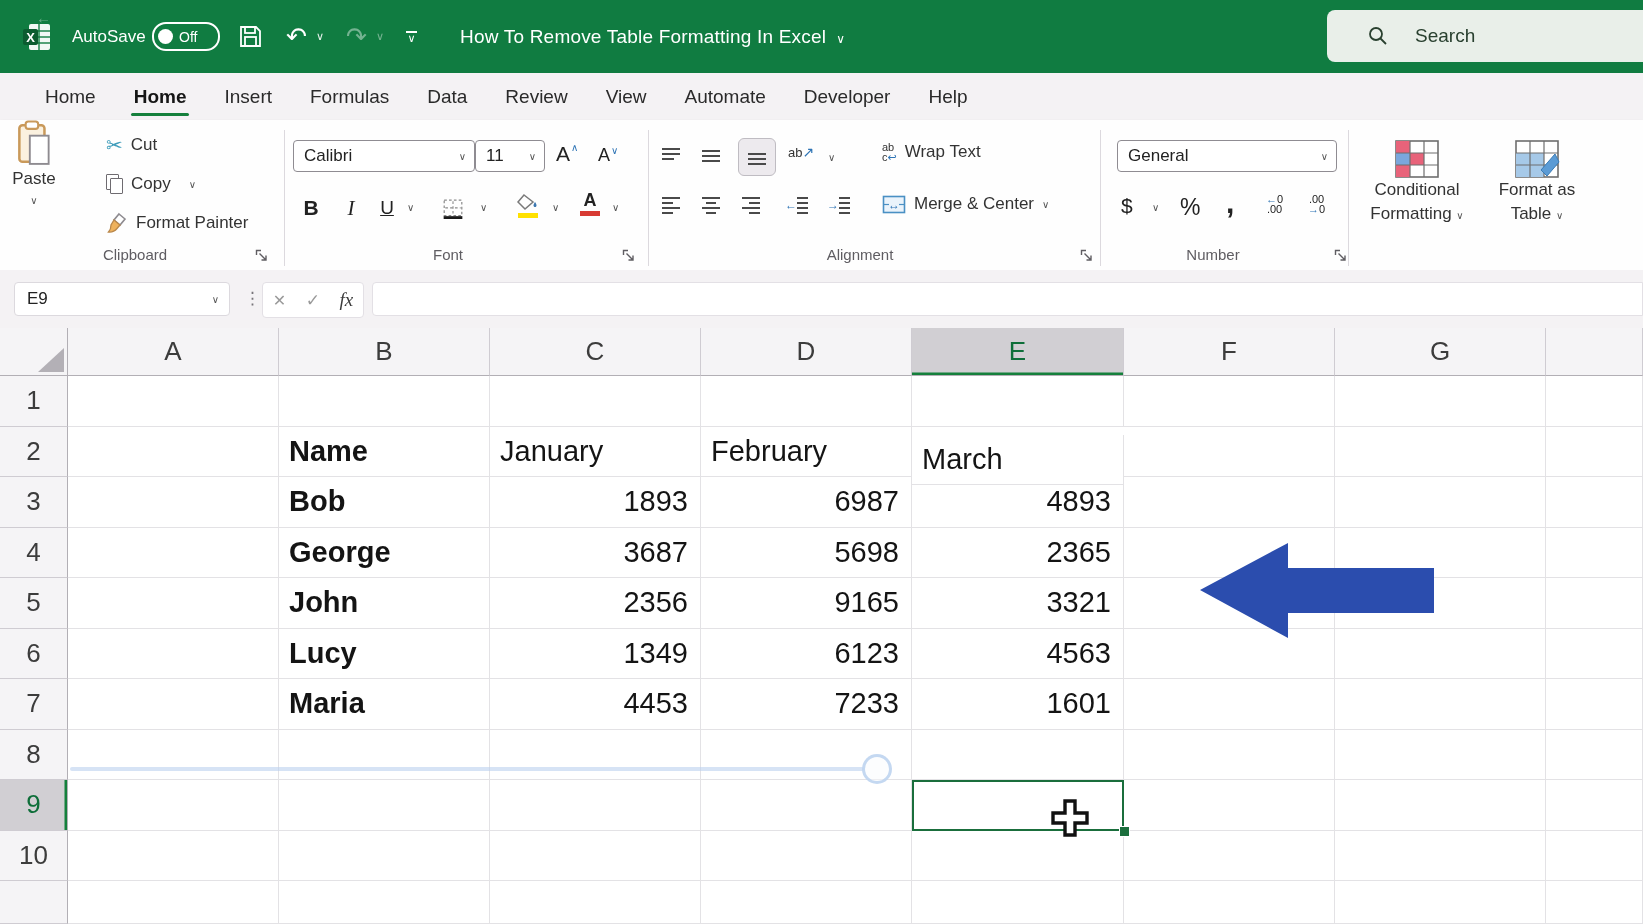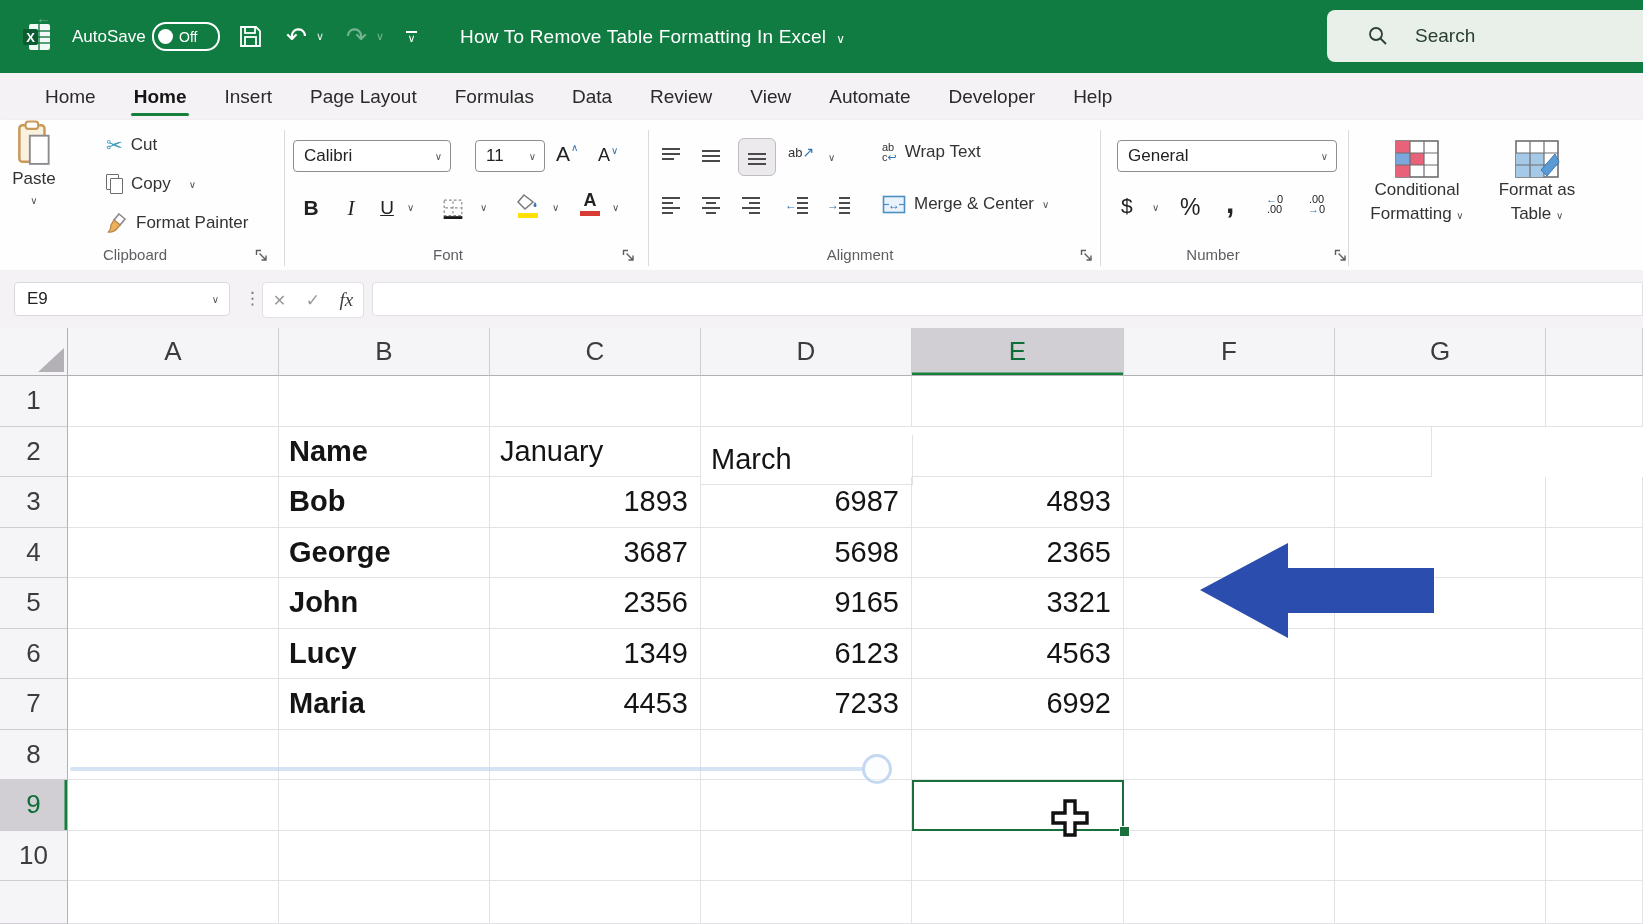--- a/index.html
+++ b/index.html
@@ -172,21 +172,20 @@
         <line x1="13.5" y1="13.5" x2="19" y2="19" stroke="#29402f" stroke-width="1.8"></line>
       </svg>
       <span class="s-txt">Search</span>
     </div>
   </header>
 
   <nav id="tabrow">
       <span class="tab">Home</span>
       <span class="tab active">Home</span>
       <span class="tab">Insert</span>
-      <span class="tab">Page Layout</span>
       <span class="tab">Formulas</span>
       <span class="tab">Data</span>
       <span class="tab">Review</span>
       <span class="tab">View</span>
       <span class="tab">Automate</span>
       <span class="tab">Developer</span>
       <span class="tab">Help</span>
     </nav>
 
   <section id="ribbon">
@@ -221,21 +220,21 @@
     </div>
     <div class="rlabel" style="left:70px;width:130px;">Clipboard</div>
     <span class="launcher" style="left:255px;">
       <svg width="13" height="13" viewBox="0 0 13 13">
           <path d="M1.5 6 V1.5 H6" fill="none" stroke="#5f5d62" stroke-width="1.4"></path>
           <path d="M4.5 4.5 l6.5 6.5 M11 6.5 V11 H6.5" fill="none" stroke="#5f5d62" stroke-width="1.4"></path>
         </svg>
     </span>
     <div class="vsep" style="left:284px;"></div>
 
-    <div class="combo" style="left:293px;top:20px;width:158px;">
+    <div class="combo" style="left:293px;top:20px;width:182px;">
       <span class="ctext">Calibri</span>
       <span class="chev">∨</span>
     </div>
     <div class="combo" style="left:475px;top:20px;width:70px;">
       <span class="ctext">11</span>
       <span class="chev">∨</span>
     </div>
     <span class="icbtn grow" style="left:556px;top:22px;">A<span class="caret">∧</span></span>
     <span class="icbtn grow" style="left:598px;top:25px;font-size:18px;">A<span class="caret">∨</span></span>
     <span class="icbtn b-ic" style="left:297px;top:72px;width:28px;height:32px;">B</span>
@@ -456,20 +455,21 @@
         <div class="cell" style="width: 212px; height: 100%;"></div>
         <div class="cell" style="width: 211px; height: 100%;"></div>
         <div class="cell" style="width: 211px; height: 100%;"></div>
         <div class="cell" style="width: 97px; height: 100%;"></div>
       </div>
       <div class="g-row" style="height: 50.5px;">
         <div class="hdr rowhdr" style="height: 100%;">2</div>
         <div class="cell" style="width: 211px; height: 100%;"></div>
         <div class="cell bold" style="width: 211px; height: 100%;">Name</div>
         <div class="cell" style="width: 211px; height: 100%;">January</div>
+        <div class="cell" style="width: 211px; height: 100%;">February</div>
         <div class="cell" style="width: 212px; height: 100%; margin-top: 8px;">March</div>
         <div class="cell" style="width: 211px; height: 100%;"></div>
         <div class="cell" style="width: 211px; height: 100%;"></div>
         <div class="cell" style="width: 97px; height: 100%;"></div>
       </div>
       <div class="g-row" style="height: 50.5px;">
         <div class="hdr rowhdr" style="height: 100%;">3</div>
         <div class="cell" style="width: 211px; height: 100%;"></div>
         <div class="cell bold" style="width: 211px; height: 100%;">Bob</div>
         <div class="cell right" style="width: 211px; height: 100%;">1893</div>
@@ -511,21 +511,21 @@
         <div class="cell" style="width: 211px; height: 100%;"></div>
         <div class="cell" style="width: 211px; height: 100%;"></div>
         <div class="cell" style="width: 97px; height: 100%;"></div>
       </div>
       <div class="g-row" style="height: 50.5px;">
         <div class="hdr rowhdr" style="height: 100%;">7</div>
         <div class="cell" style="width: 211px; height: 100%;"></div>
         <div class="cell bold" style="width: 211px; height: 100%;">Maria</div>
         <div class="cell right" style="width: 211px; height: 100%;">4453</div>
         <div class="cell right" style="width: 211px; height: 100%;">7233</div>
-        <div class="cell right" style="width: 212px; height: 100%;">6992</div>
+        <div class="cell right" style="width: 212px; height: 100%;">1601</div>
         <div class="cell" style="width: 211px; height: 100%;"></div>
         <div class="cell" style="width: 211px; height: 100%;"></div>
         <div class="cell" style="width: 97px; height: 100%;"></div>
       </div>
       <div class="g-row" style="height: 50.5px;">
         <div class="hdr rowhdr" style="height: 100%;">8</div>
         <div class="cell" style="width: 211px; height: 100%;"></div>
         <div class="cell" style="width: 211px; height: 100%;"></div>
         <div class="cell" style="width: 211px; height: 100%;"></div>
         <div class="cell" style="width: 211px; height: 100%;"></div>

